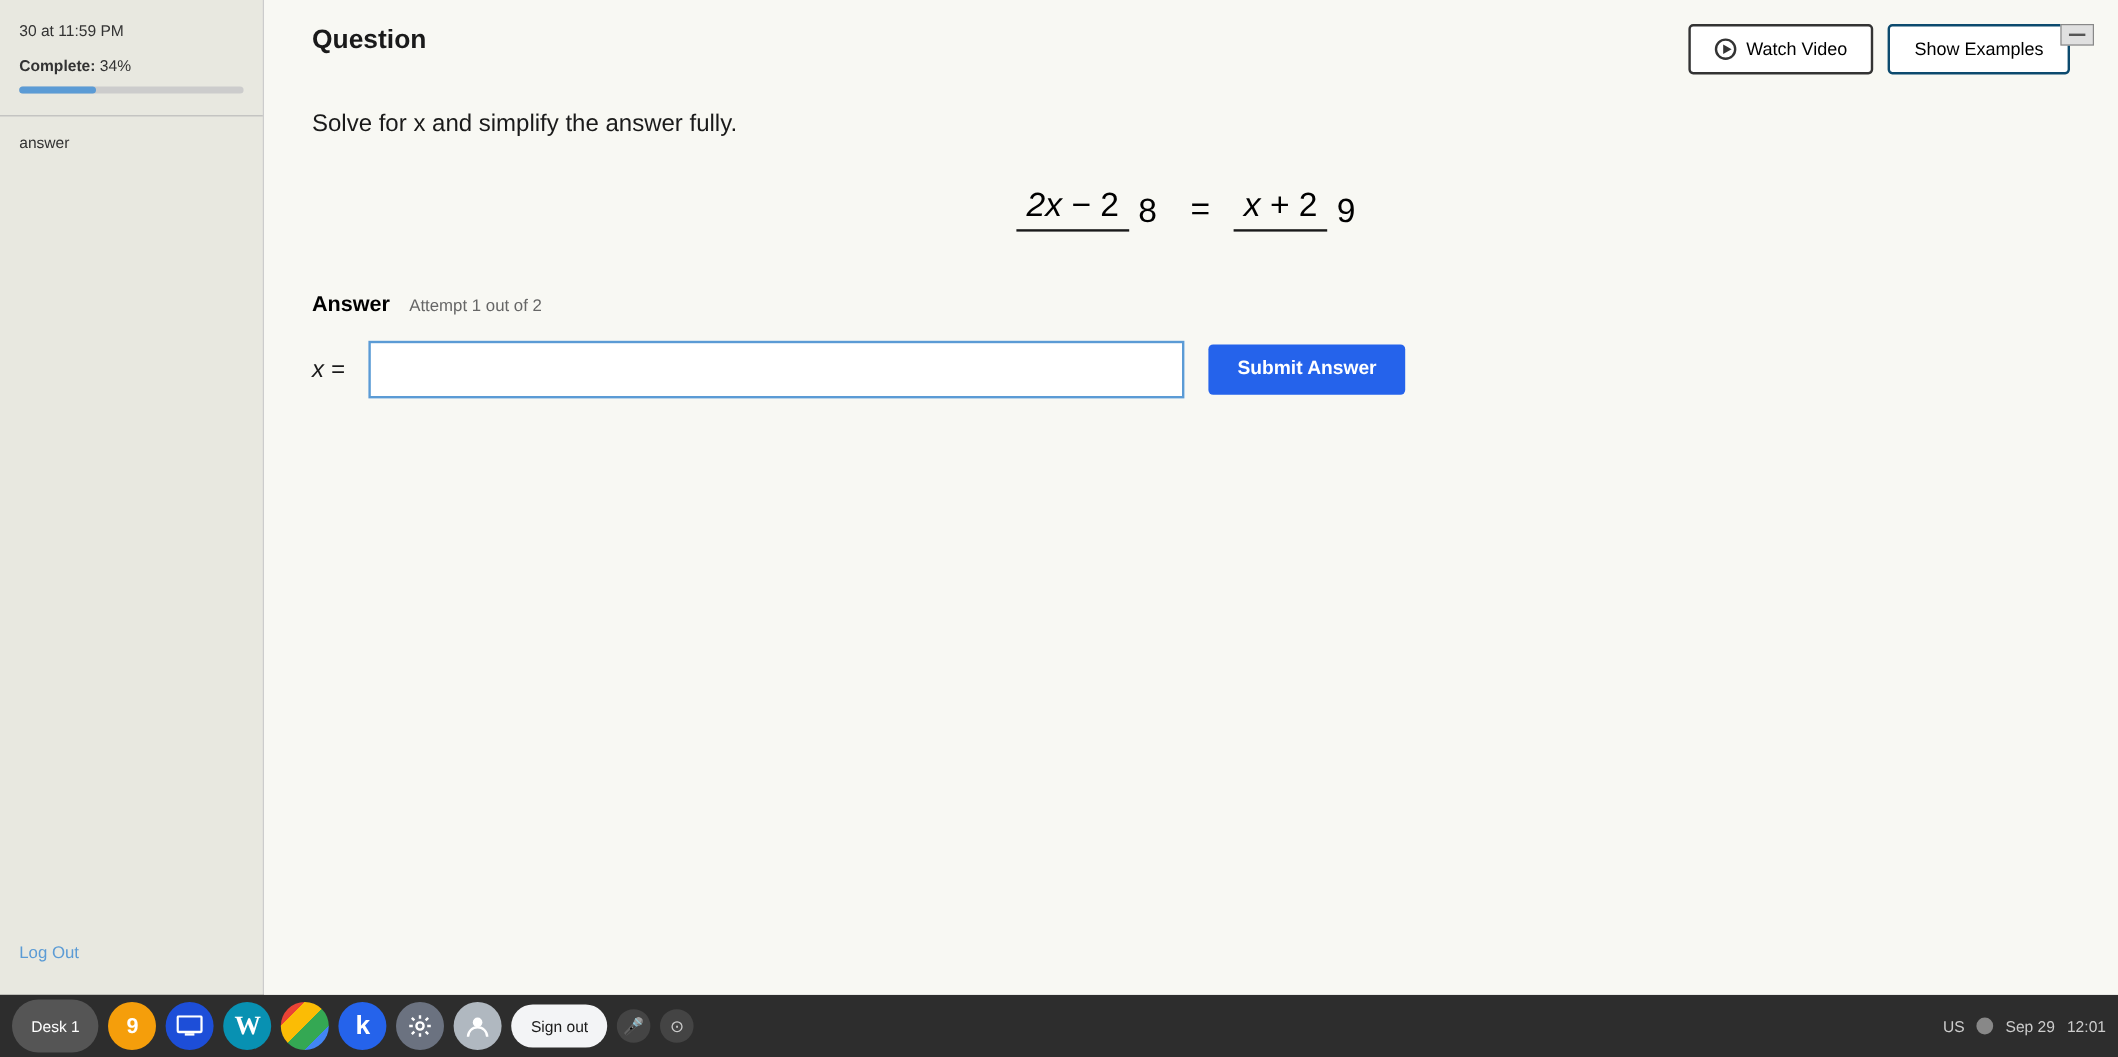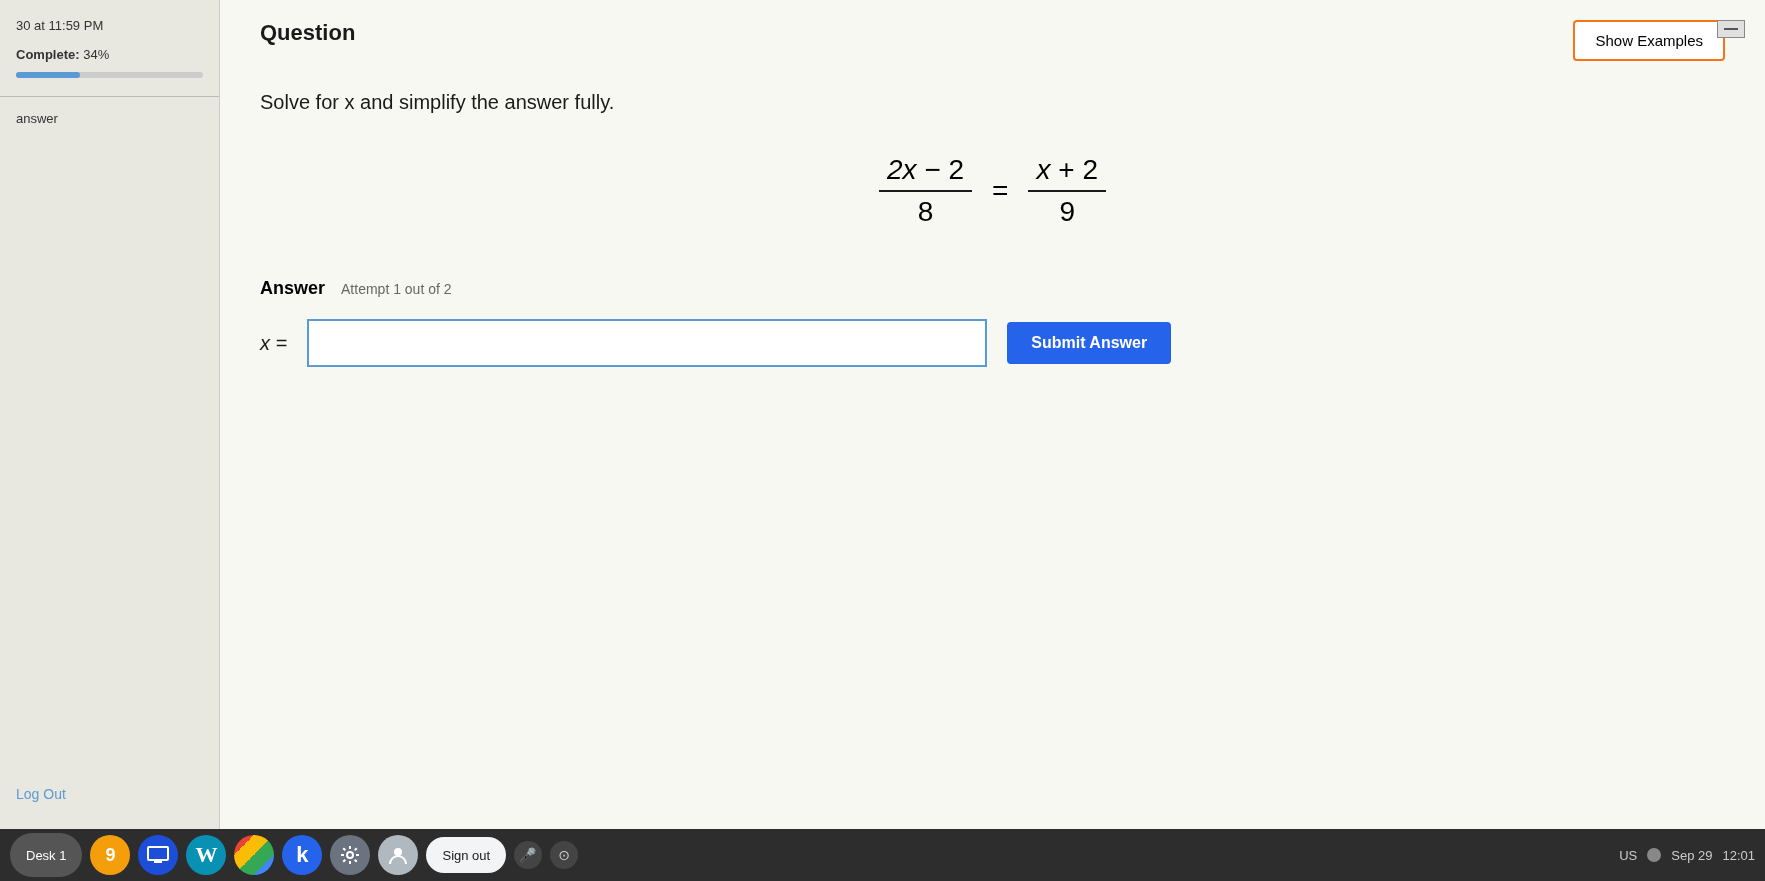--- a/index.html
+++ b/index.html
@@ -139,21 +139,21 @@
 
     .btn-watch-video .play-icon::after {
       content: '';
       border-left: 7px solid #333;
       border-top: 4px solid transparent;
       border-bottom: 4px solid transparent;
       margin-left: 2px;
     }
 
     .btn-show-examples {
-      border: 2px solid #f97316;
+      border: 2px solid #0c4a6e;
       background: #fff;
       padding: 10px 20px;
       font-size: 15px;
       cursor: pointer;
       border-radius: 4px;
     }
 
     .problem-text {
       font-size: 20px;
       color: #1a1a1a;
@@ -163,21 +163,21 @@
     .equation-display {
       display: flex;
       justify-content: center;
       align-items: center;
       margin: 20px 0 50px;
       font-size: 28px;
     }
 
     .fraction {
       display: inline-flex;
-      flex-direction: column;
+      flex-direction: row;
       align-items: center;
       text-align: center;
     }
 
     .fraction .numerator {
       border-bottom: 2px solid #1a1a1a;
       padding: 0 8px 4px;
       font-size: 28px;
     }
 
@@ -381,20 +381,24 @@
   <div class="content">
     <div class="minimize-btn">
       <svg width="14" height="4" viewBox="0 0 14 4">
           <rect x="0" y="1" width="14" height="2" fill="#555"></rect>
         </svg>
     </div>
 
     <div class="content-header">
       <div class="question-label">Question</div>
       <div class="header-buttons">
+        <button class="btn-watch-video">
+          <span class="play-icon"></span>
+          <span>Watch Video</span>
+        </button>
         <button class="btn-show-examples">Show Examples</button>
       </div>
     </div>
 
     <div class="problem-text">Solve for x and simplify the answer fully.</div>
 
     <div class="equation-display">
       <div class="fraction">
         <div class="numerator">
           <span class="math-var">2x</span> − 2

